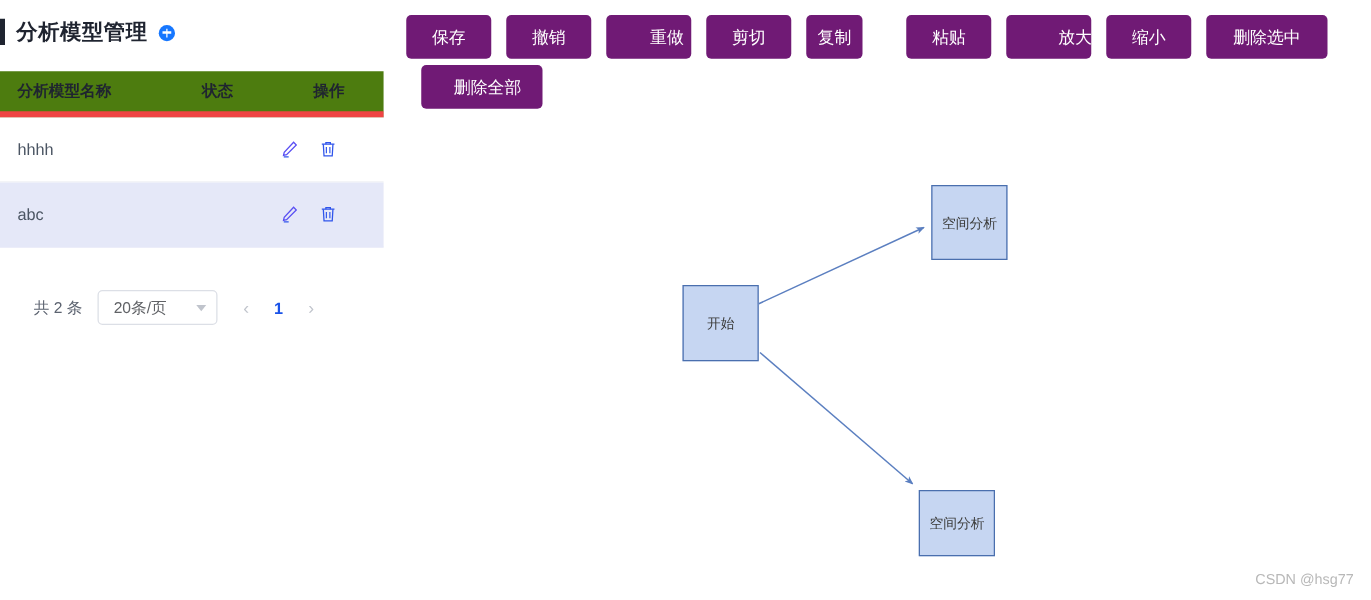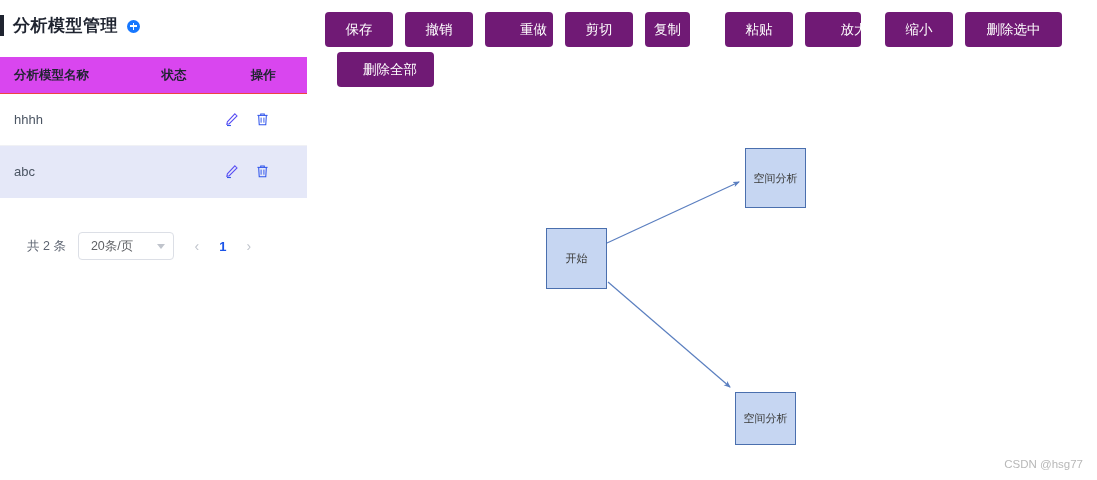--- a/index.html
+++ b/index.html
@@ -81,22 +81,22 @@
     top: 57px;
     width: 307px;
   }
   .tbl-row {
     display: flex;
     align-items: center;
     box-sizing: border-box;
   }
   #tbl-head {
     height: 37px;
-    background: #d946ef;
-    border-bottom: 1px solid #ef4444;
+    background: #4d7c0f;
+    border-bottom: 5px solid #ef4444;
     gap: 47px;
   }
   #tbl-head .cell {
     font-size: 12.5px;
     font-weight: bold;
     color: #1f2430;
   }
   .tbl-body-row {
     height: 52px;
     background: #ffffff;
@@ -365,19 +365,19 @@
 
 </div>
 
 <div id="toolbar">
   <button class="tb-btn" style="left:0px;   top:0px;  width:68px;">保存</button>
   <button class="tb-btn" style="left:80px;  top:0px;  width:68px;">撤销</button>
   <button class="tb-btn" style="left:160px; top:0px;  width:68px;padding-left:35px;">重做</button>
   <button class="tb-btn" style="left:240px; top:0px;  width:68px;">剪切</button>
   <button class="tb-btn" style="left:320px; top:0px;  width:45px;">复制</button>
   <button class="tb-btn" style="left:400px; top:0px;  width:68px;">粘贴</button>
-  <button class="tb-btn" style="left:480px; top:0px;  width:56px;padding-left:48px;">放大</button>
+  <button class="tb-btn" style="left:480px; top:0px;  width:68px;padding-left:48px;">放大</button>
   <button class="tb-btn" style="left:560px; top:0px;  width:68px;">缩小</button>
   <button class="tb-btn" style="left:640px; top:0px;  width:97px;">删除选中</button>
   <button class="tb-btn" style="left:12px;  top:40px; width:97px;padding-left:15px;">删除全部</button>
 </div>
 
 <div id="watermark">CSDN @hsg77</div>
 
 </body></html>

